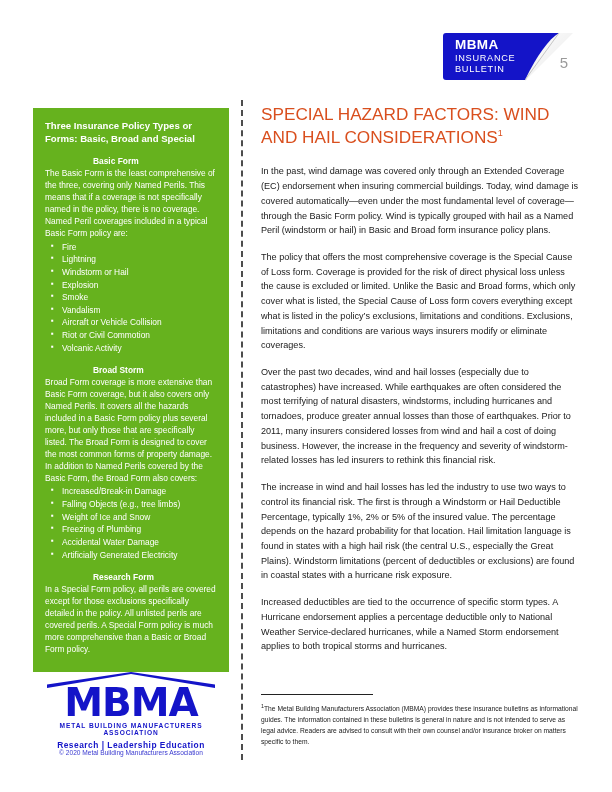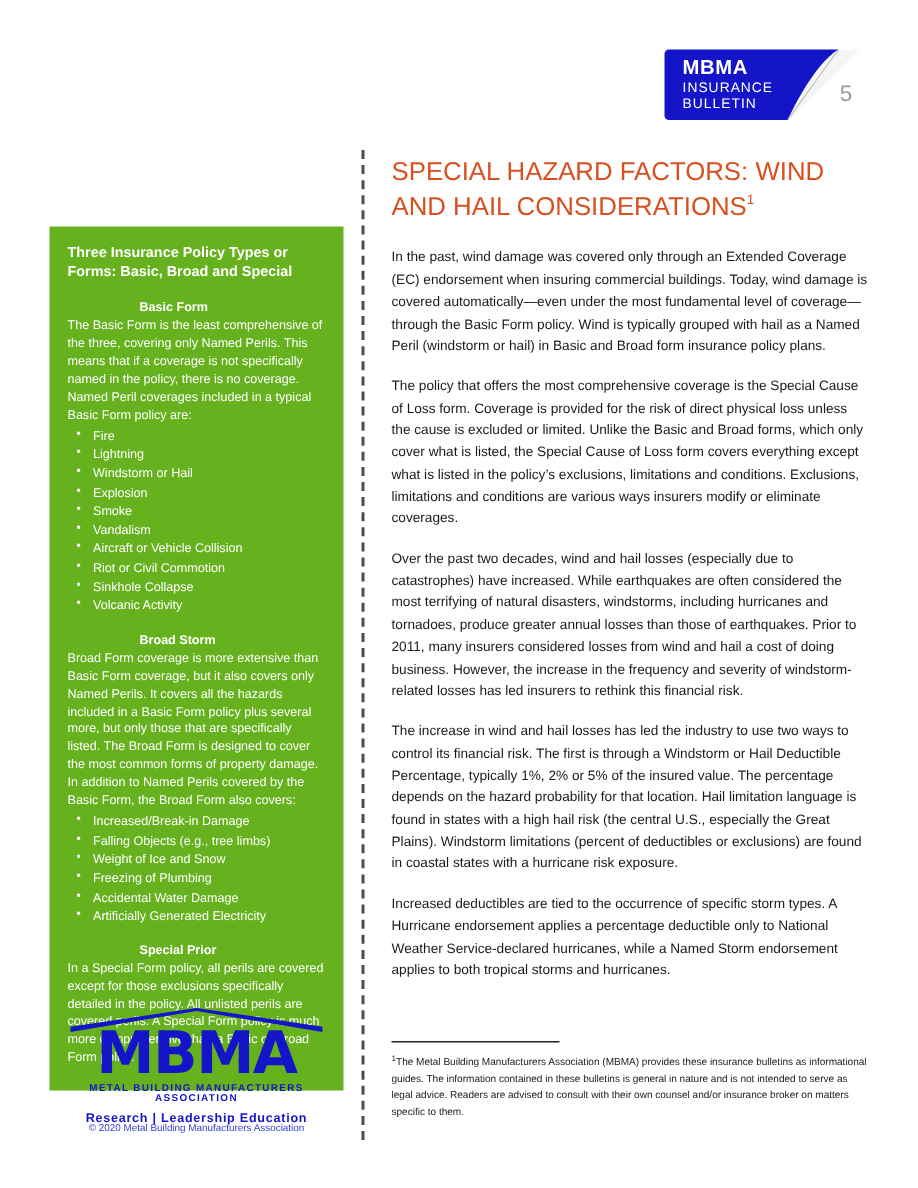--- a/index.html
+++ b/index.html
@@ -78,21 +78,20 @@
     height: 660px;
     border-left: 2px dashed #4d4d4d;
   }
 
   
   #sidebar {
     position: absolute;
     left: 33px;
     top: 108px;
     width: 228px;
-    margin-top: 43px;
   }
   #sidebar-box {
     background: #66b21e;
     padding: 12px 12px 16px 12px;
     box-sizing: border-box;
     width: 196px;
     color: #ffffff;
   }
   #sidebar-box .sb-title {
     font-size: 9.6px;
@@ -248,21 +247,20 @@
       <p class="sb-para">The Basic Form is the least comprehensive of the three, covering only Named Perils. This means that if a coverage is not specifically named in the policy, there is no coverage. Named Peril coverages included in a typical Basic Form policy are:</p>
       <ul>
         <li>Fire</li>
         <li>Lightning</li>
         <li>Windstorm or Hail</li>
         <li>Explosion</li>
         <li>Smoke</li>
         <li>Vandalism</li>
         <li>Aircraft or Vehicle Collision</li>
         <li>Riot or Civil Commotion</li>
-        <li>Sinkhole Collapse</li>
         <li>Volcanic Activity</li>
       </ul>
     </div>
 
     <div class="sb-gap"></div>
 
     <div>
       <div class="sb-head">Broad Storm</div>
       <p class="sb-para">Broad Form coverage is more extensive than Basic Form coverage, but it also covers only Named Perils. It covers all the hazards included in a Basic Form policy plus several more, but only those that are specifically listed. The Broad Form is designed to cover the most common forms of property damage. In addition to Named Perils covered by the Basic Form, the Broad Form also covers:</p>
       <ul>
@@ -271,21 +269,21 @@
         <li>Weight of Ice and Snow</li>
         <li>Freezing of Plumbing</li>
         <li>Accidental Water Damage</li>
         <li>Artificially Generated Electricity</li>
       </ul>
     </div>
 
     <div class="sb-gap"></div>
 
     <div>
-      <div class="sb-head">Special Prior</div>
+      <div class="sb-head">Research Form</div>
       <p class="sb-para">In a Special Form policy, all perils are covered except for those exclusions specifically detailed in the policy. All unlisted perils are covered perils. A Special Form policy is much more comprehensive than a Basic or Broad Form policy.</p>
     </div>
   </div>
 </div>
 
 <div id="logo-block">
   <svg id="logo-roof" width="172" height="17" viewBox="0 0 172 17">
     <path d="M2 16 L86 2 L170 16 L170 12.5 L86 0 L2 12.5 Z" fill="#1414c8"></path>
   </svg>
   <div id="logo-word">MBMA</div>

